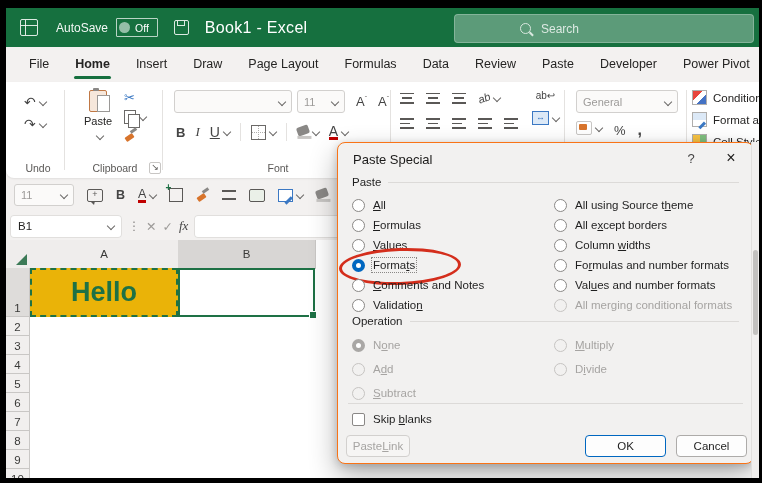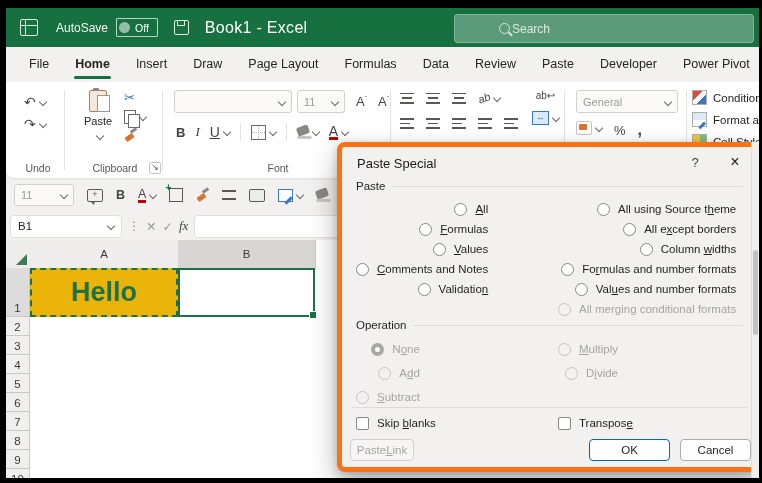--- a/index.html
+++ b/index.html
@@ -11,21 +11,21 @@
   .xlicon{width:16px;height:15px;border:1.5px solid rgba(255,255,255,.85);border-radius:2px;margin-left:14px;position:relative;}
   .xlicon::before{content:"";position:absolute;left:4px;top:0;bottom:0;width:0;border-left:1.5px solid rgba(255,255,255,.85);}
   .xlicon::after{content:"";position:absolute;left:0;right:0;top:5px;height:0;border-top:1.5px solid rgba(255,255,255,.85);}
   .autosave{margin-left:18px;font-size:12px;color:rgba(255,255,255,.95);}
   .toggle{display:flex;align-items:center;gap:5px;margin-left:8px;border:1px solid rgba(255,255,255,.7);border-radius:1px;padding:1px 8px 1px 2px;height:15px;}
   .knob{width:11px;height:11px;border-radius:50%;background:rgba(255,255,255,.55);}
   .toggle-label{font-size:10.5px;color:#fff;}
   .saveicon{width:13px;height:13px;border:1.5px solid rgba(255,255,255,.85);border-radius:2px;margin-left:16px;position:relative;}
   .saveicon::before{content:"";position:absolute;left:2px;top:0;width:6px;height:4px;border:1.5px solid rgba(255,255,255,.85);border-top:none;}
   .doctitle{margin-left:16px;font-size:16px;letter-spacing:.3px;}
-  .searchbox{position:absolute;left:448px;right:5px;top:6px;height:27px;background:rgba(255,255,255,.30);border:1px solid rgba(255,255,255,.25);border-radius:4px;display:flex;align-items:center;gap:2px;padding-left:44px;}
+  .searchbox{position:absolute;left:448px;right:5px;top:6px;height:27px;background:rgba(255,255,255,.30);border:1px solid rgba(255,255,255,.25);border-radius:4px;display:flex;align-items:center;gap:10px;padding-left:65px;}
   .mag{width:9px;height:9px;border:1.6px solid #D9E8DF;border-radius:50%;position:relative;}
   .mag::after{content:"";position:absolute;width:5px;height:1.6px;background:#D9E8DF;transform:rotate(45deg);right:-4px;bottom:-2px;}
   .search-label{font-size:12px;color:#DCE9E2;}
 
   
   .tabrow{height:35px;display:flex;align-items:center;padding-left:10px;background:#F3F1F0;}
   .tab{padding:0 13px;font-size:12.5px;color:#252423;height:35px;line-height:35px;position:relative;white-space:nowrap;}
   .tab.active{font-weight:700;}
   .tab.active::after{content:"";position:absolute;left:12px;right:12px;bottom:3px;height:3px;border-radius:2px;background:#16703F;}
 
@@ -134,29 +134,29 @@
   .colB{left:172px;width:137px;background:#D8D6D4;}
   .rowhdrs{position:absolute;left:0;top:28px;width:24px;}
   .rowhdr{height:19px;background:#F1EFEE;border-right:1px solid #C9C7C5;border-bottom:1px solid #C9C7C5;display:flex;align-items:flex-end;justify-content:center;font-size:11.5px;color:#3A3A38;padding-bottom:2px;box-sizing:border-box;}
   .rowhdr.tall{height:49px;}
   .rowhdr.sel{background:#DEDCDA;}
   .cellA1{position:absolute;left:24px;top:28px;width:148px;height:49px;background:#eab308;display:flex;align-items:center;justify-content:center;font-size:27px;font-weight:700;color:#1E7145;box-sizing:border-box;border:2px dashed #1E7145;}
   .cellB1{position:absolute;left:172px;top:28px;width:137px;height:49px;background:#fff;box-sizing:border-box;border:2px solid #1E7145;}
   .fillhandle{position:absolute;right:-4px;bottom:-4px;width:6px;height:6px;background:#1E7145;border:1px solid #fff;}
 
   
-  .dialog{position:absolute;left:331px;top:134px;width:415px;height:320px;background:#F2F1F0;border:5px solid #f97316;border-radius:8px;box-shadow:0 12px 28px rgba(0,0,0,.30),0 2px 8px rgba(0,0,0,.18);font-size:11.5px;color:#1F1F1F;}
+  .dialog{position:absolute;left:331px;top:134px;width:415px;height:320px;background:#F2F1F0;border:1px solid #f97316;border-radius:8px;box-shadow:0 12px 28px rgba(0,0,0,.30),0 2px 8px rgba(0,0,0,.18);font-size:11.5px;color:#1F1F1F;}
   .dtitle{position:absolute;left:15px;top:9px;font-size:13px;color:#1B1A19;}
   .dhelp{position:absolute;left:344px;top:8px;font-size:13px;color:#444;width:18px;text-align:center;}
   .dclose{position:absolute;left:382px;top:6px;font-size:16px;color:#1B1A19;width:22px;text-align:center;}
   .sect{position:absolute;left:14px;right:14px;display:flex;align-items:center;gap:7px;}
   .sect::after{content:"";flex:1;height:1px;background:#DCDAD8;}
   .sect.paste{top:33px;}
   .sect.operation{top:172px;}
-  .rcol{position:absolute;display:flex;flex-direction:column;align-items:flex-end;}
+  .rcol{position:absolute;display:flex;flex-direction:column;}
   .rcol.pl{left:14px;top:52px;} .rcol.pr{left:216px;top:52px;}
   .rcol.ol{left:14px;top:190px;} .rcol.or{left:216px;top:190px;}
   .opt{display:flex;align-items:center;gap:8px;height:20px;position:relative;}
   .tallcol .opt{height:24px;}
   .radio{width:11px;height:11px;border:1px solid #8A8886;border-radius:50%;background:#fff;flex:none;box-sizing:content-box;}
   .radio.sel{width:5px;height:5px;border:4px solid #0067C0;}
   .opt.disabled .optlabel{color:#A6A4A2;}
   .opt.disabled .radio{border-color:#C6C4C2;background:#F2F1F0;}
   .opt.disabled .radio.sel{width:5px;height:5px;border:4px solid #A9A7A5;background:#fff;}
   .optlabel.focused{outline:1px dotted #8A8886;outline-offset:1px;}
@@ -453,20 +453,24 @@
           <span class="optlabel"><u>A</u>ll</span>
         </div>
         <div class="opt">
           <span class="radio"></span>
           <span class="optlabel"><u>F</u>ormulas</span>
         </div>
         <div class="opt">
           <span class="radio"></span>
           <span class="optlabel"><u>V</u>alues</span>
         </div>
+        <div class="opt annotated">
+          <span class="radio sel"></span>
+          <span class="optlabel focused">Forma<u>t</u>s</span>
+        </div>
         <div class="opt">
           <span class="radio"></span>
           <span class="optlabel"><u>C</u>omments and Notes</span>
         </div>
         <div class="opt">
           <span class="radio"></span>
           <span class="optlabel">Validatio<u>n</u></span>
         </div>
       </div>
     <div class="rcol pr">
@@ -523,24 +527,20 @@
           <span class="optlabel">D<u>i</u>vide</span>
         </div>
       </div>
 
     <div class="dsep"></div>
     <div class="cbrow">
         <div class="cbopt">
           <span class="cbbox"></span>
           <span class="optlabel">Skip <u>b</u>lanks</span>
         </div>
-        <div class="cbopt">
-          <span class="cbbox"></span>
-          <span class="optlabel">Transpos<u>e</u></span>
-        </div>
       </div>
 
     <div class="dbtn pastelink">Paste <u>L</u>ink</div>
     <div class="dbtn ok">OK</div>
     <div class="dbtn cancel">Cancel</div>
   </div>
 
   <div class="vscroll">
     <div class="vthumb"></div>
   </div>

